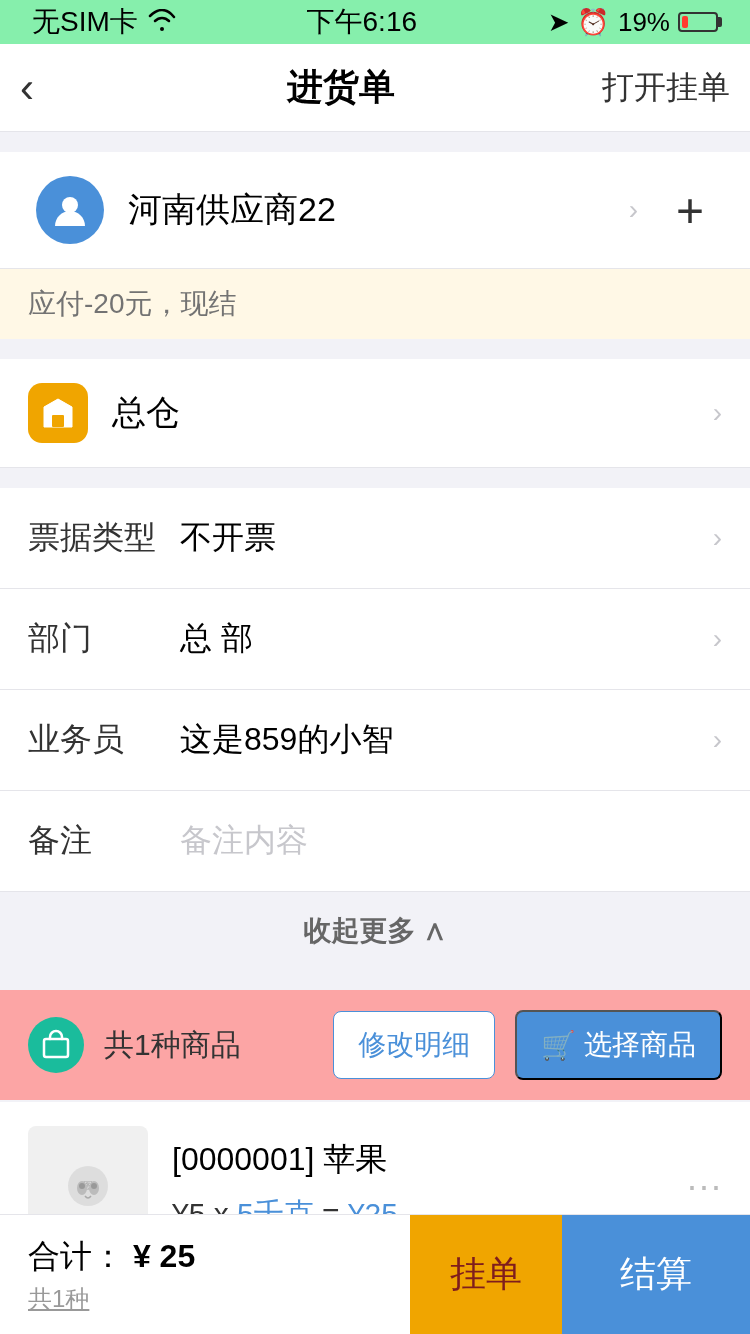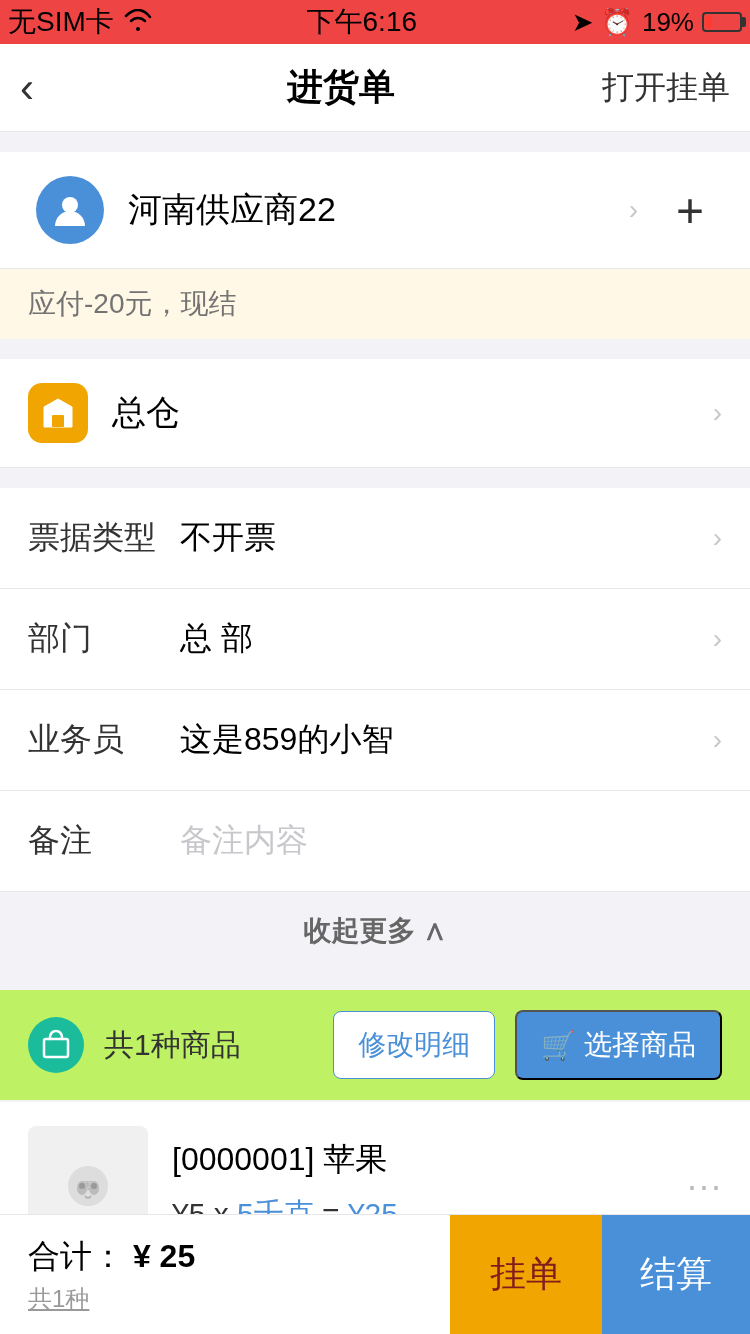--- a/index.html
+++ b/index.html
@@ -8,25 +8,25 @@
       font-family: -apple-system, "PingFang SC", "Helvetica Neue", Arial, sans-serif;
       background: #f2f2f7;
       width: 750px;
       min-height: 1334px;
       overflow-x: hidden;
       font-size: 32px;
     }
 
     
     .status-bar {
-      background: #ef4444;
+      background: #86efac;
       display: flex;
       justify-content: space-between;
       align-items: center;
-      padding: 0 8px;
+      padding: 0 32px;
       height: 44px;
       font-size: 28px;
       font-weight: 500;
     }
     .status-left { display: flex; align-items: center; gap: 10px; }
     .status-right { display: flex; align-items: center; gap: 8px; font-size: 26px; }
     .battery {
       display: flex; align-items: center;
       border: 2px solid #333;
       border-radius: 4px;
@@ -184,21 +184,21 @@
       text-align: center;
       padding: 20px;
       font-size: 28px;
       color: #666;
       cursor: pointer;
       font-weight: bold;
     }
 
     
     .product-header {
-      background: #bef264;
+      background: #fca5a5;
       display: flex;
       align-items: center;
       padding: 20px 28px;
       margin-top: 20px;
       gap: 20px;
     }
     .product-count-icon {
       width: 56px; height: 56px;
       border-radius: 50%;
       background: #1abc9c;
@@ -278,21 +278,21 @@
       width: 152px;
       height: 120px;
       display: flex; align-items: center; justify-content: center;
       cursor: pointer;
     }
     .checkout-btn {
       background: #4A90D9;
       color: #fff;
       font-size: 36px;
       font-weight: 500;
-      width: 148px;
+      width: 188px;
       height: 120px;
       display: flex; align-items: center; justify-content: center;
       cursor: pointer;
     }
   </style>
 </head>
 <body>
 
 <div class="status-bar">
   <div class="status-left">

